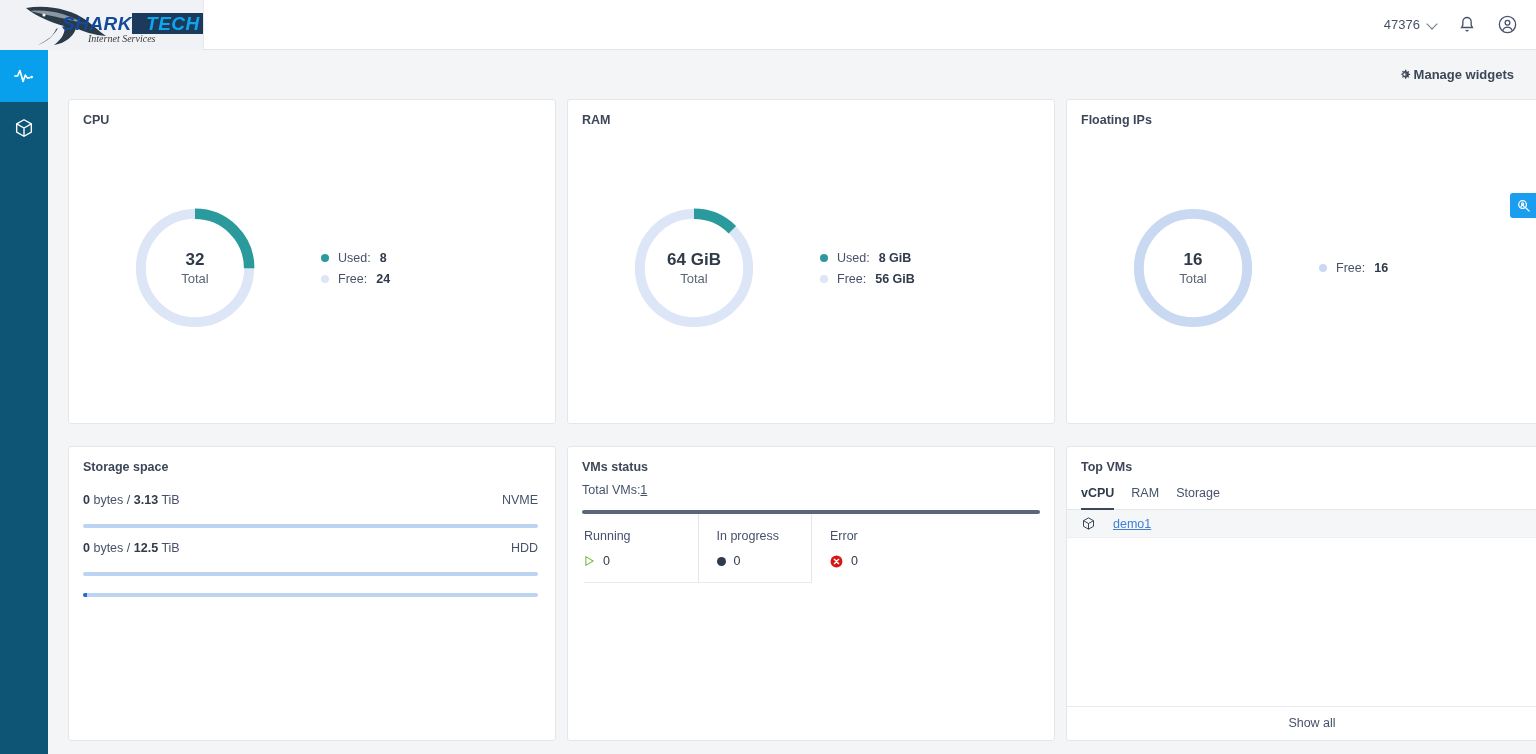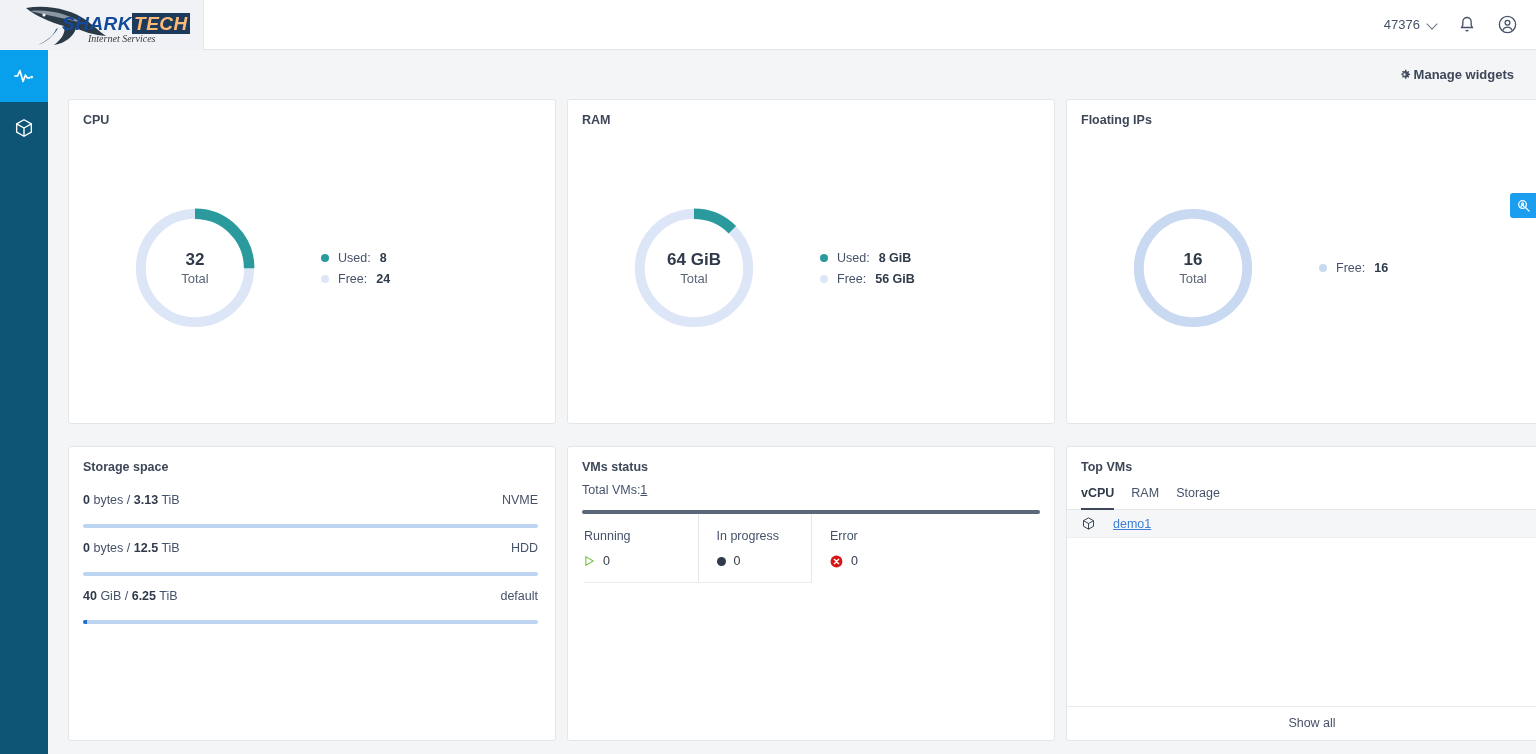--- a/index.html
+++ b/index.html
@@ -25,21 +25,21 @@
     border-right: 1px solid #e6e8ec;
   }
   .logo-wrap { position: relative; width: 175px; height: 46px; }
   .logo-text {
     position: absolute; left: 48px; top: 11px;
     font-family: "Liberation Sans", sans-serif;
     font-weight: bold; font-style: italic; font-size: 19px;
     letter-spacing: 0.5px;
     color: #13499b;
   }
-  .logo-text .tech { color: #fdba74; background: #1b3a5c; padding: 0 2px; }
+  .logo-text .tech { color: #0ea5e9; background: #1b3a5c; padding: 0 14px; }
   .logo-sub {
     position: absolute; left: 74px; top: 31px;
     font-size: 10px; font-style: italic; color: #3a3a3a;
     font-family: "Liberation Serif", serif;
   }
   .logo-shark { position: absolute; left: 0; top: 0; }
 
   .topbar-right {
     margin-left: auto; display: flex; align-items: center;
     gap: 20px; padding-right: 18px;
@@ -363,30 +363,20 @@
               <b>12.5</b>
               <span>TiB</span>
             </div>
             <div>HDD</div>
           </div>
           <div class="bar">
             <div class="bar-fill" style="width:0%"></div>
           </div>
         </div>
         <div class="storage-item">
-          <div class="storage-labels">
-            <div>
-              <b>40</b>
-              <span>GiB</span>
-              <span>/</span>
-              <b>6.25</b>
-              <span>TiB</span>
-            </div>
-            <div>default</div>
-          </div>
           <div class="bar">
             <div class="bar-fill" style="width:0.9%"></div>
           </div>
         </div>
       </div>
     </div>
 
     <div class="card row2">
       <div class="card-title">VMs status</div>
       <div class="vms-total">

